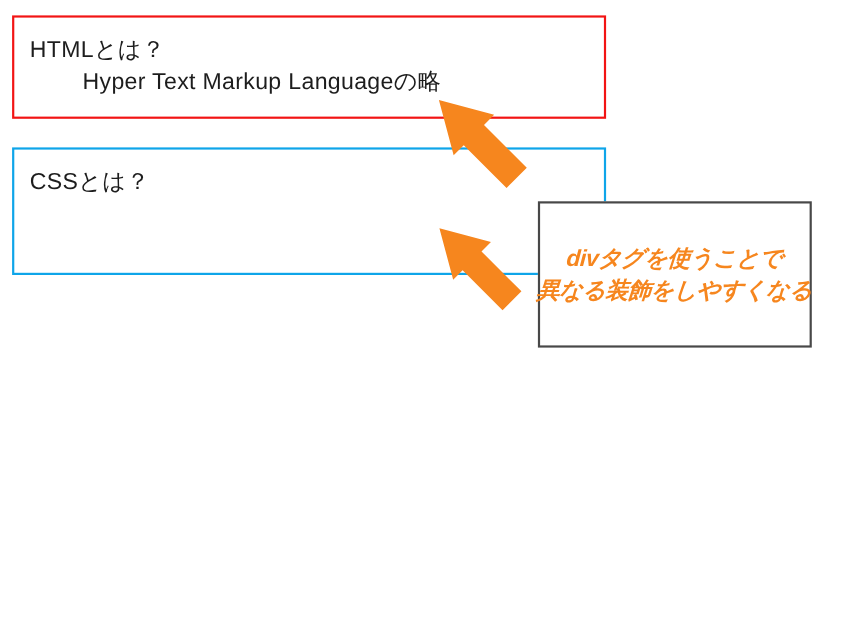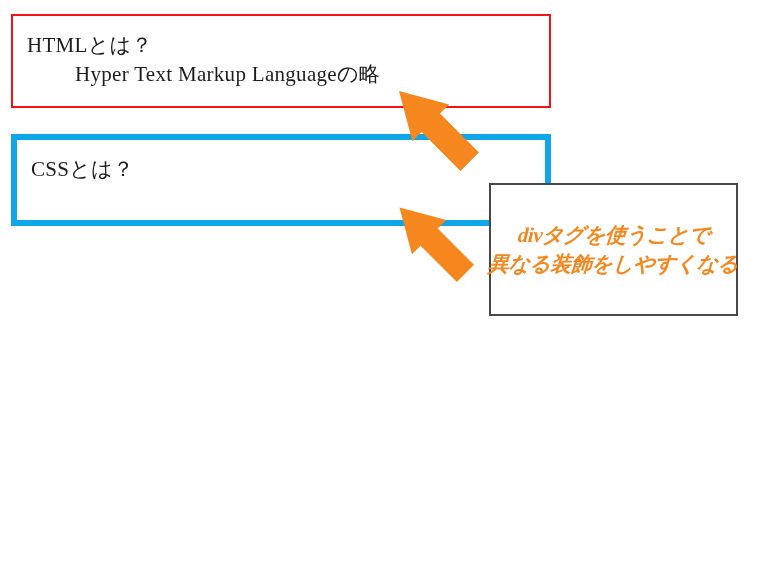--- a/index.html
+++ b/index.html
@@ -2,39 +2,39 @@
 <html><head>
 <meta charset="utf-8">
 <style>
   html, body { margin: 0; padding: 0; background: #ffffff; }
   .slide {
     position: relative;
     width: 768px;
     height: 576px;
     background: #ffffff;
     overflow: hidden;
-    font-family: Liberation Serif, serif;
+    font-family: Liberation Sans, sans-serif;
   }
   .defbox {
     position: absolute;
     left: 11px;
     width: 540px;
     box-sizing: border-box;
     color: #1d1d1d;
     z-index: 1;
   }
   .defbox-html {
     top: 14px;
     height: 94px;
     border: 2px solid #f21414;
   }
   .defbox-css {
     top: 134px;
-    height: 92px;
-    border: 6px solid #0ea5e9;
+    height: 116px;
+    border: 2px solid #0ea5e9;
   }
   .defbox .box-title {
     margin: 15px 0 0 14px;
     font-size: 21px;
     line-height: 29px;
     letter-spacing: 0.3px;
   }
   .defbox .box-body {
     margin: 0 0 0 62px;
     font-size: 21px;

